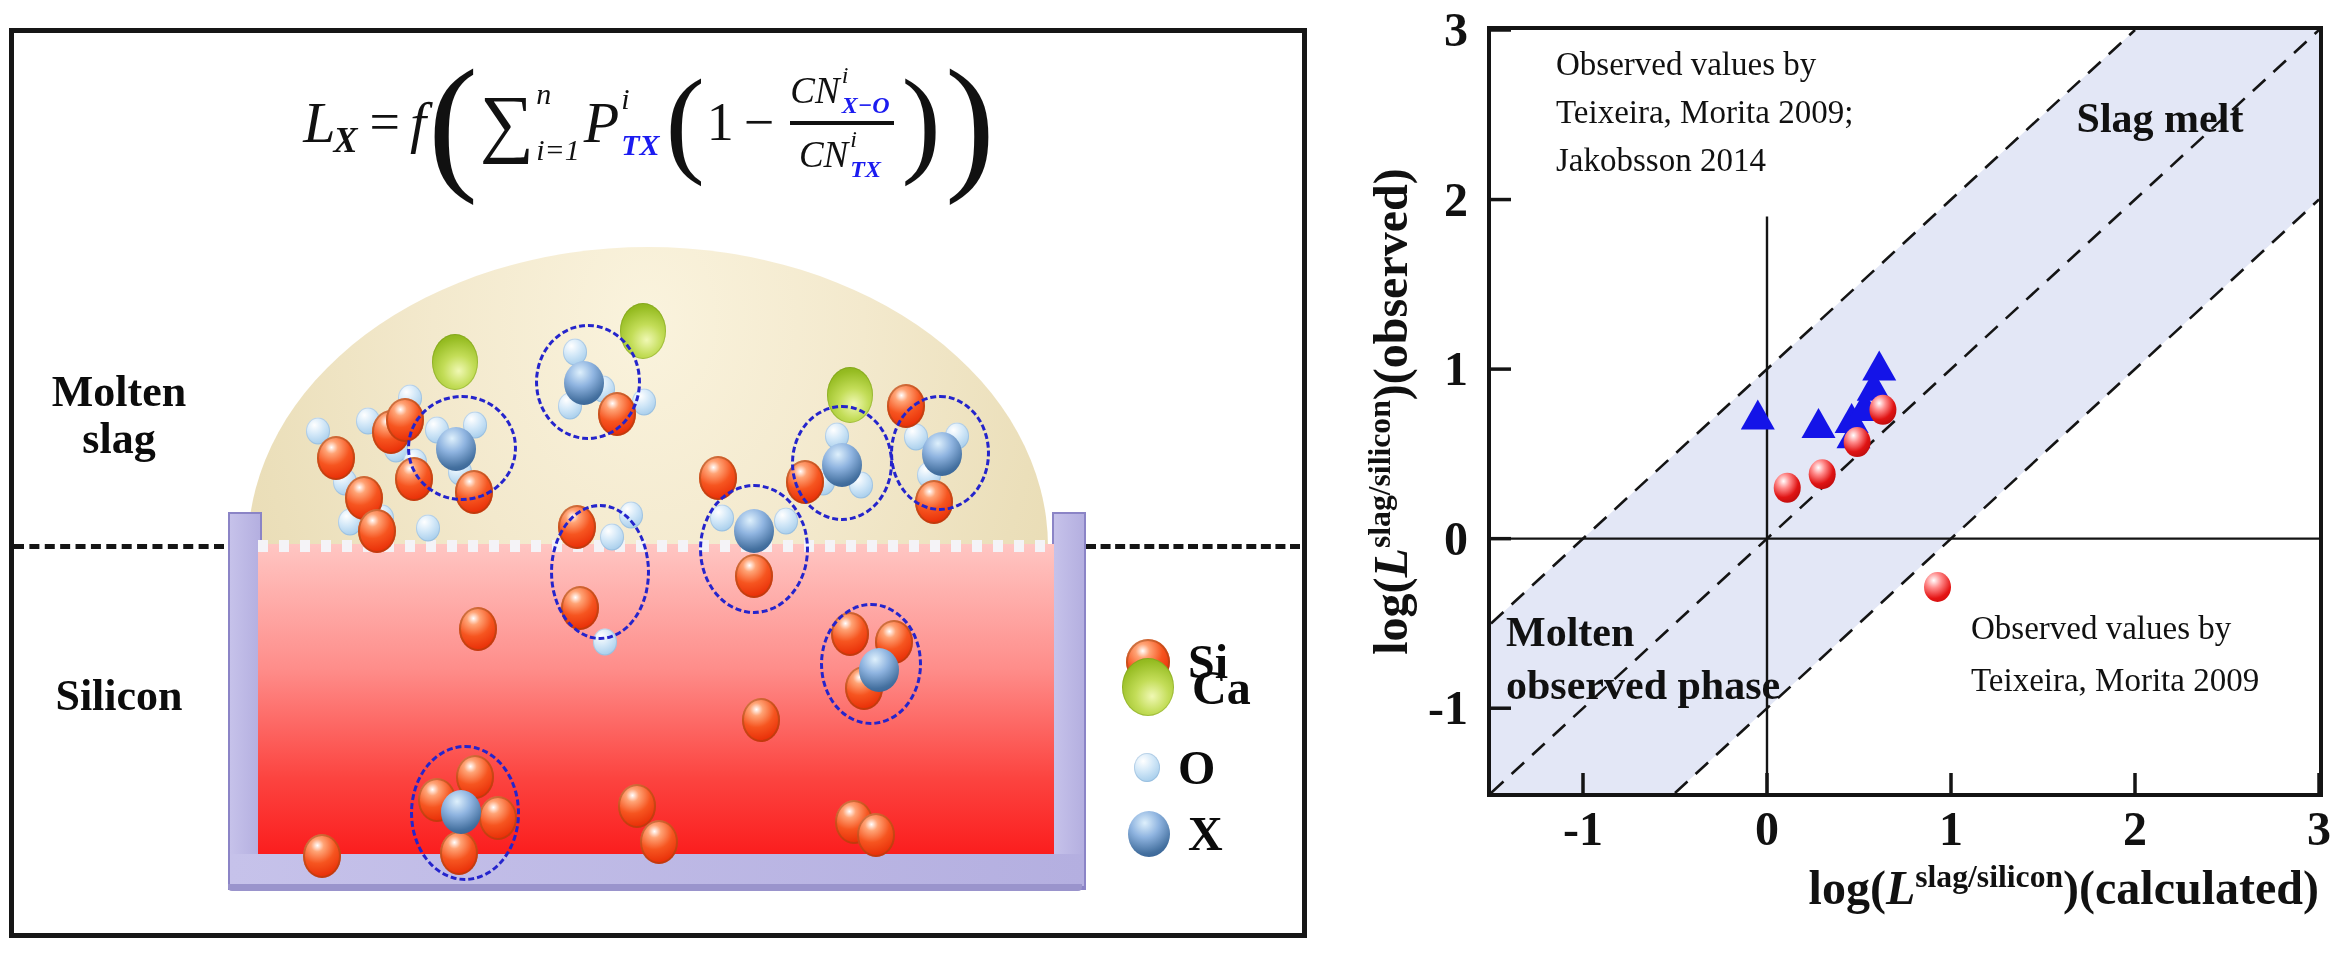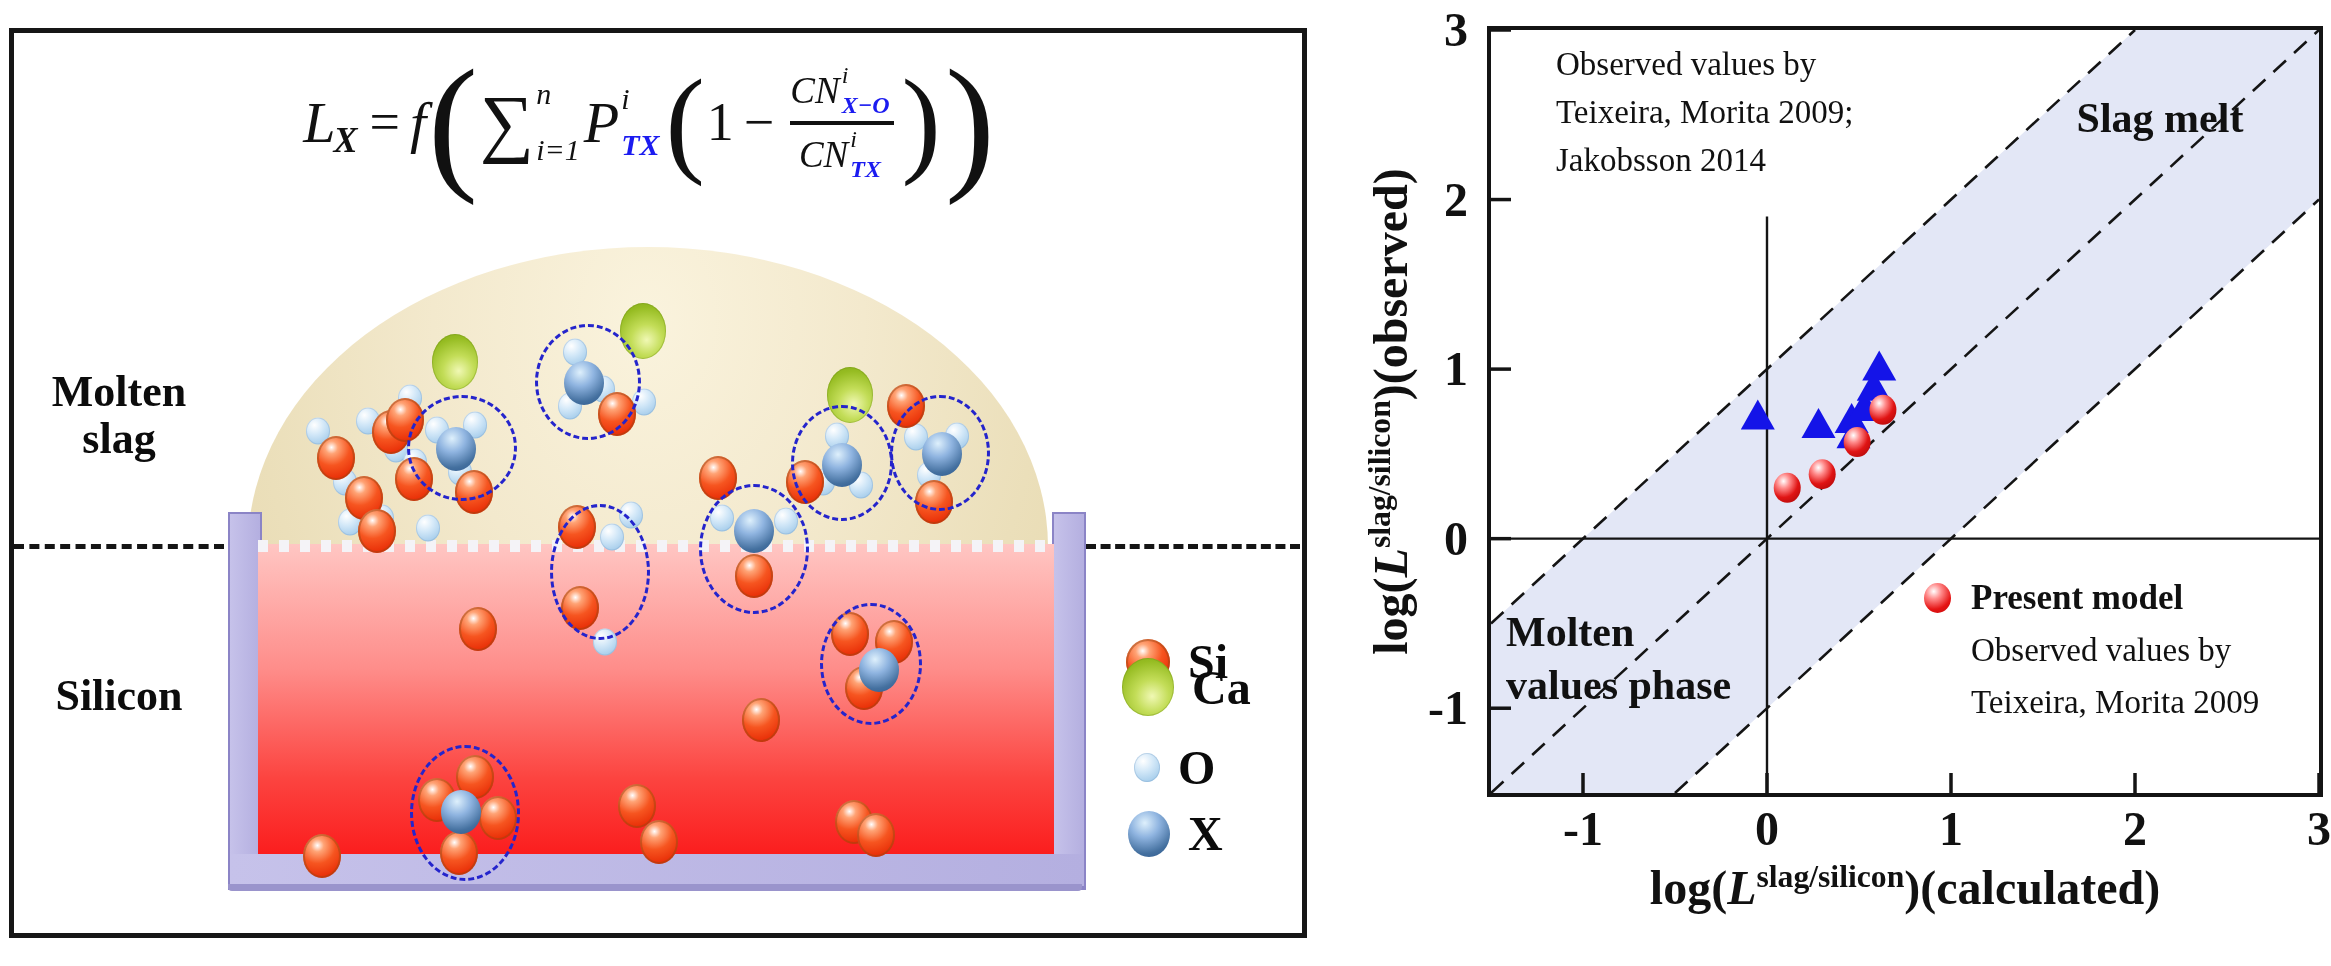--- a/index.html
+++ b/index.html
@@ -74,21 +74,21 @@
   .frac .bar{width:100%;border-top:4px solid #111;margin:4px 0 2px 0;}
   .frow{display:flex;align-items:center;white-space:nowrap;}
   .frow .stack{font-size:24px;height:54px;justify-content:space-between;}
   .op{margin:0 10px;font-style:normal;}
 
   
   #plot-frame{left:1487px;top:26px;width:828px;height:763px;border:4px solid #141414;}
   #plot-svg-wrap{left:1491px;top:30px;width:828px;height:763px;}
   .xtick-label{position:absolute;width:90px;text-align:center;font-size:48px;font-weight:bold;top:801px;}
   .ytick-label{position:absolute;width:120px;text-align:right;font-size:48px;font-weight:bold;left:1348px;height:56px;line-height:56px;}
-  #x-title{left:1491px;top:860px;width:828px;text-align:center;font-size:48px;font-weight:bold;white-space:nowrap;}
+  #x-title{left:1491px;top:860px;width:828px;text-align:right;font-size:48px;font-weight:bold;white-space:nowrap;}
   #y-title-wrap{left:1330px;top:30px;width:120px;height:763px;display:flex;align-items:center;justify-content:center;}
   #y-title{white-space:nowrap;transform:rotate(-90deg);font-size:48px;font-weight:bold;}
   .ax-var{font-style:italic;}
   .ax-sup{font-size:0.66em;position:relative;top:-0.55em;}
 
   #chart-legend-1{left:1512px;top:40px;font-size:33px;line-height:48px;white-space:nowrap;}
   #chart-legend-1 .row1{display:flex;align-items:center;gap:16px;font-weight:bold;font-size:35px;}
   #chart-legend-1 .note{margin-left:44px;}
   .tri-marker{width:0;height:0;border-left:17px solid transparent;border-right:17px solid transparent;border-bottom:29px solid #1414e8;}
   #chart-legend-2{left:1924px;top:572px;font-size:33px;line-height:52px;white-space:nowrap;}
@@ -290,33 +290,32 @@
       <ellipse cx="296.24" cy="457.80000000000007" rx="13.5" ry="15" fill="url(#rg)"></ellipse>
       <ellipse cx="331.20000000000005" cy="444.23555555555555" rx="13.5" ry="15" fill="url(#rg)"></ellipse>
       <ellipse cx="366.16" cy="412.02000000000004" rx="13.5" ry="15" fill="url(#rg)"></ellipse>
       <ellipse cx="391.92" cy="379.80444444444447" rx="13.5" ry="15" fill="url(#rg)"></ellipse>
     </svg></div>
 <div class="abs" id="plot-frame"></div>
 
 <div class="abs" id="region-slag">Slag melt</div>
 <div class="abs" id="region-molten">
   <div>Molten</div>
-  <div>values phase</div>
+  <div>observed phase</div>
 </div>
 
 <div class="abs" id="chart-legend-1">
   <div class="note">Observed values by</div>
   <div class="note">Teixeira, Morita 2009;</div>
   <div class="note">Jakobsson 2014</div>
 </div>
 
 <div class="abs" id="chart-legend-2">
   <div class="row1">
     <span class="ball-marker"></span>
-    <span>Present model</span>
   </div>
   <div style="margin-left:47px;">Observed values by</div>
   <div style="margin-left:47px;">Teixeira, Morita 2009</div>
 </div>
 
 <div class="abs" id="x-title">
   <span>log(</span><span class="ax-var">L</span><span class="ax-sup">slag/silicon</span><span>)(calculated)</span>
 </div>
 <div class="abs" id="y-title-wrap">
   <span id="y-title">

